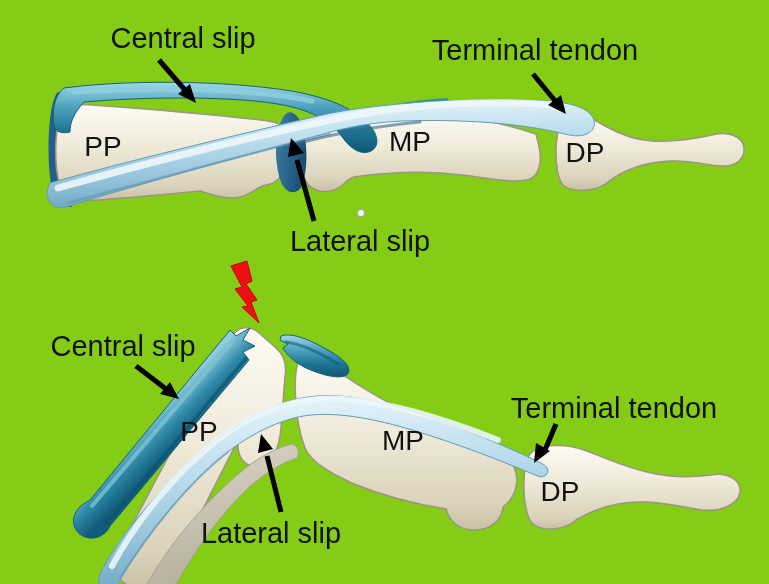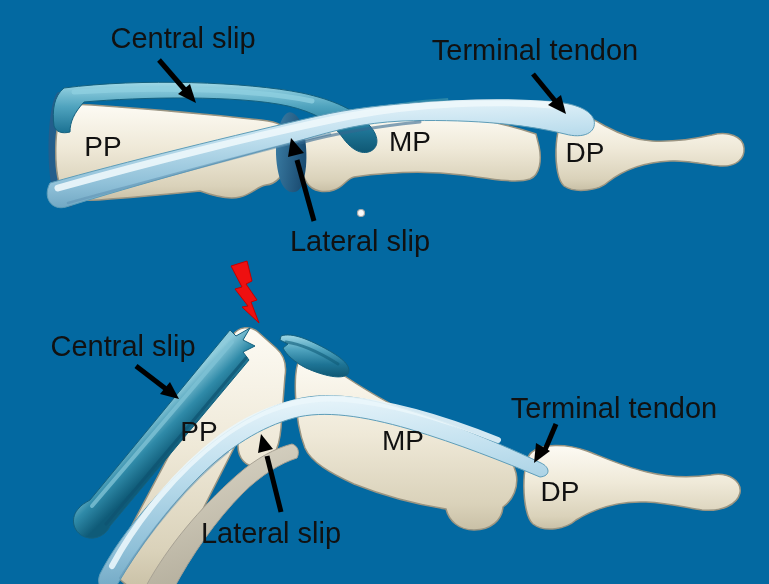--- a/index.html
+++ b/index.html
@@ -1,16 +1,16 @@
 <!DOCTYPE html>
 <html><head>
 <meta charset="utf-8">
 <style>
   html,body{margin:0;padding:0;background:#fff;}
-  .stage{position:relative;width:769px;height:584px;background:#0369a1;overflow:hidden;
+  .stage{position:relative;width:769px;height:584px;background:#84cc16;overflow:hidden;
          font-family:"Liberation Sans",sans-serif;}
   svg{display:block;}
   text{font-family:"Liberation Sans",sans-serif;fill:#111;}
   .lbl{font-size:29px;}
   .bone-lbl{font-size:28px;}
   .arrow-line{stroke:#000;stroke-width:5;fill:none;}
   .arrow-head{fill:#000;stroke:none;}
   .bone{stroke:#9b9582;stroke-width:1.5;}
   .tendon-edge{fill:none;stroke-linecap:round;}
 </style>

